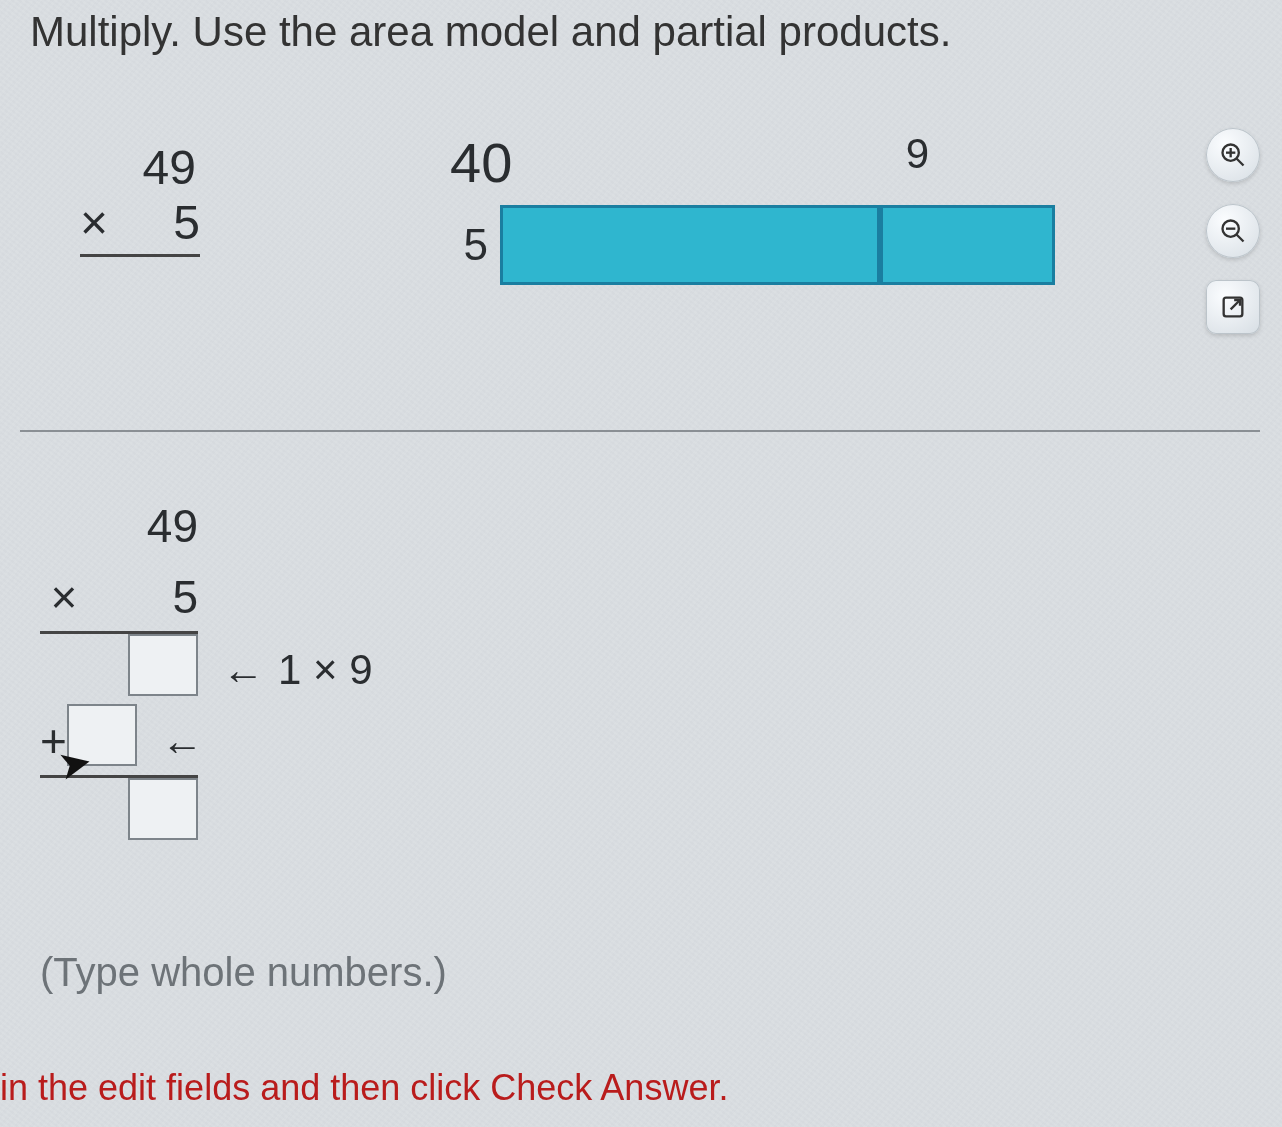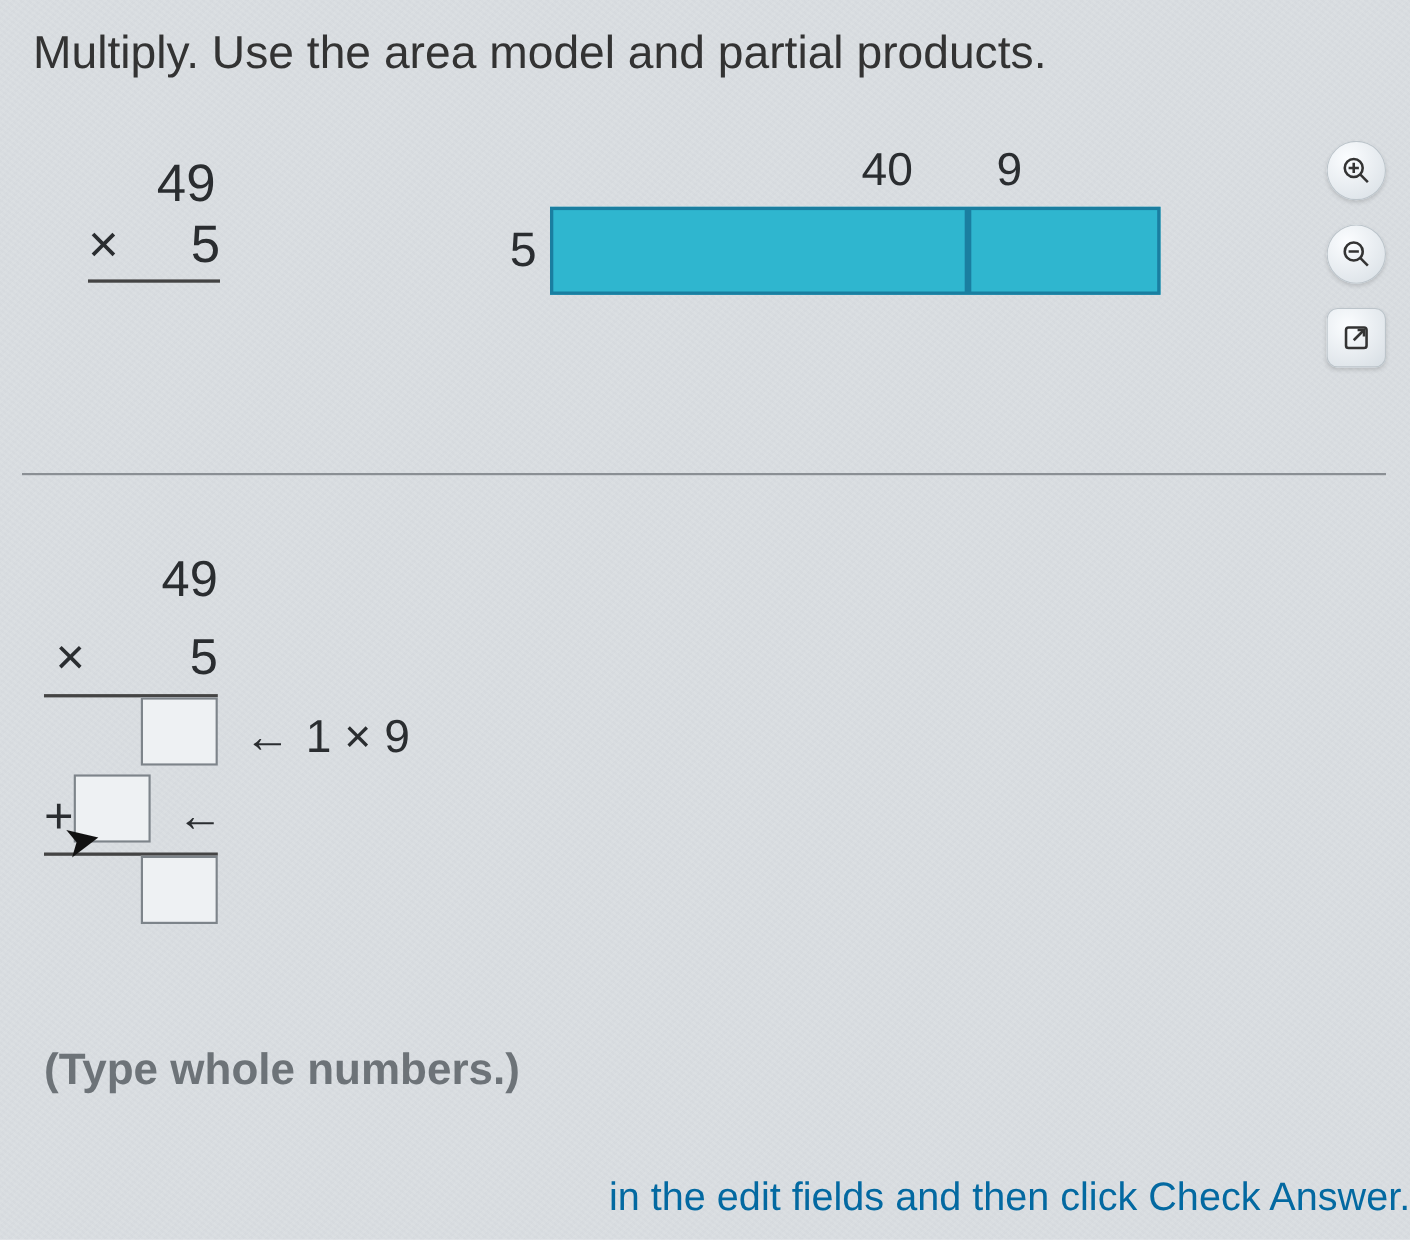--- a/index.html
+++ b/index.html
@@ -15,39 +15,39 @@
   .noise-overlay {
     position: absolute; inset: 0;
     background:
       repeating-linear-gradient(37deg, rgba(255,255,255,0.05) 0 2px, rgba(0,0,0,0.03) 2px 4px),
       repeating-linear-gradient(-50deg, rgba(255,255,255,0.04) 0 3px, rgba(0,0,0,0.02) 3px 6px);
     pointer-events: none;
     mix-blend-mode: overlay;
   }
   .instruction {
     position: absolute;
-    top: 24px; left: 30px;
+    top: 8px; left: 30px;
     font-size: 42px;
     color: #333;
   }
   .top-math {
     position: absolute;
     top: 140px; left: 80px;
     font-size: 48px;
     text-align: right;
   }
   .top-math .num1 { display:block; padding-right:4px; }
   .top-math .row2 { display:flex; justify-content:space-between; width:120px; border-bottom:3px solid #444; padding-bottom:4px; }
   .area-model {
     position: absolute;
     top: 130px; left: 450px;
     width: 640px;
   }
   .am-top-labels { display:flex; }
-  .am-top-labels .lbl40 { width:380px; text-align:right; font-size:42px; }
+  .am-top-labels .lbl40 { width:380px; text-align:left; font-size:56px; }
   .am-top-labels .lbl9 { width:175px; text-align:center; font-size:42px; }
   .am-row { display:flex; align-items:center; margin-top:10px; }
   .am-side { width:50px; text-align:right; font-size:44px; padding-right:12px; }
   .am-box { height:80px; background:#2fb6cf; border:3px solid #1a7ea0; }
   .am-box.b40 { width:380px; }
   .am-box.b9 { width:175px; border-left:3px solid #1a7ea0; }
   .side-icons {
     position: absolute; top: 128px; right: 22px;
     display:flex; flex-direction:column; gap:22px;
   }
@@ -76,25 +76,25 @@
     background:#eef1f3; display:inline-block;
   }
   .arrow-lbl { margin-left:24px; display:flex; align-items:center; gap:14px; font-size:42px; }
   .cursor {
     position:absolute; top:740px; left:58px;
     font-size:40px; color:#111; transform:rotate(-12deg);
     pointer-events:none;
   }
   .hint {
     position:absolute; top:950px; left:40px;
-    font-size:40px; color:#6d7378;font-weight:bold;
+    font-size:40px; color:#6d7378;
   }
   .footer {
     position:absolute; bottom:18px; left:0; width:100%;
-    text-align:right; font-size:36px; color:#0369a1;
+    text-align:left; font-size:36px; color:#b91c1c;
   }
 </style>
 </head>
 <body>
 
 <div class="noise-overlay"></div>
 
 <div class="instruction">Multiply. Use the area model and partial products.</div>
 
 <div class="top-math">

